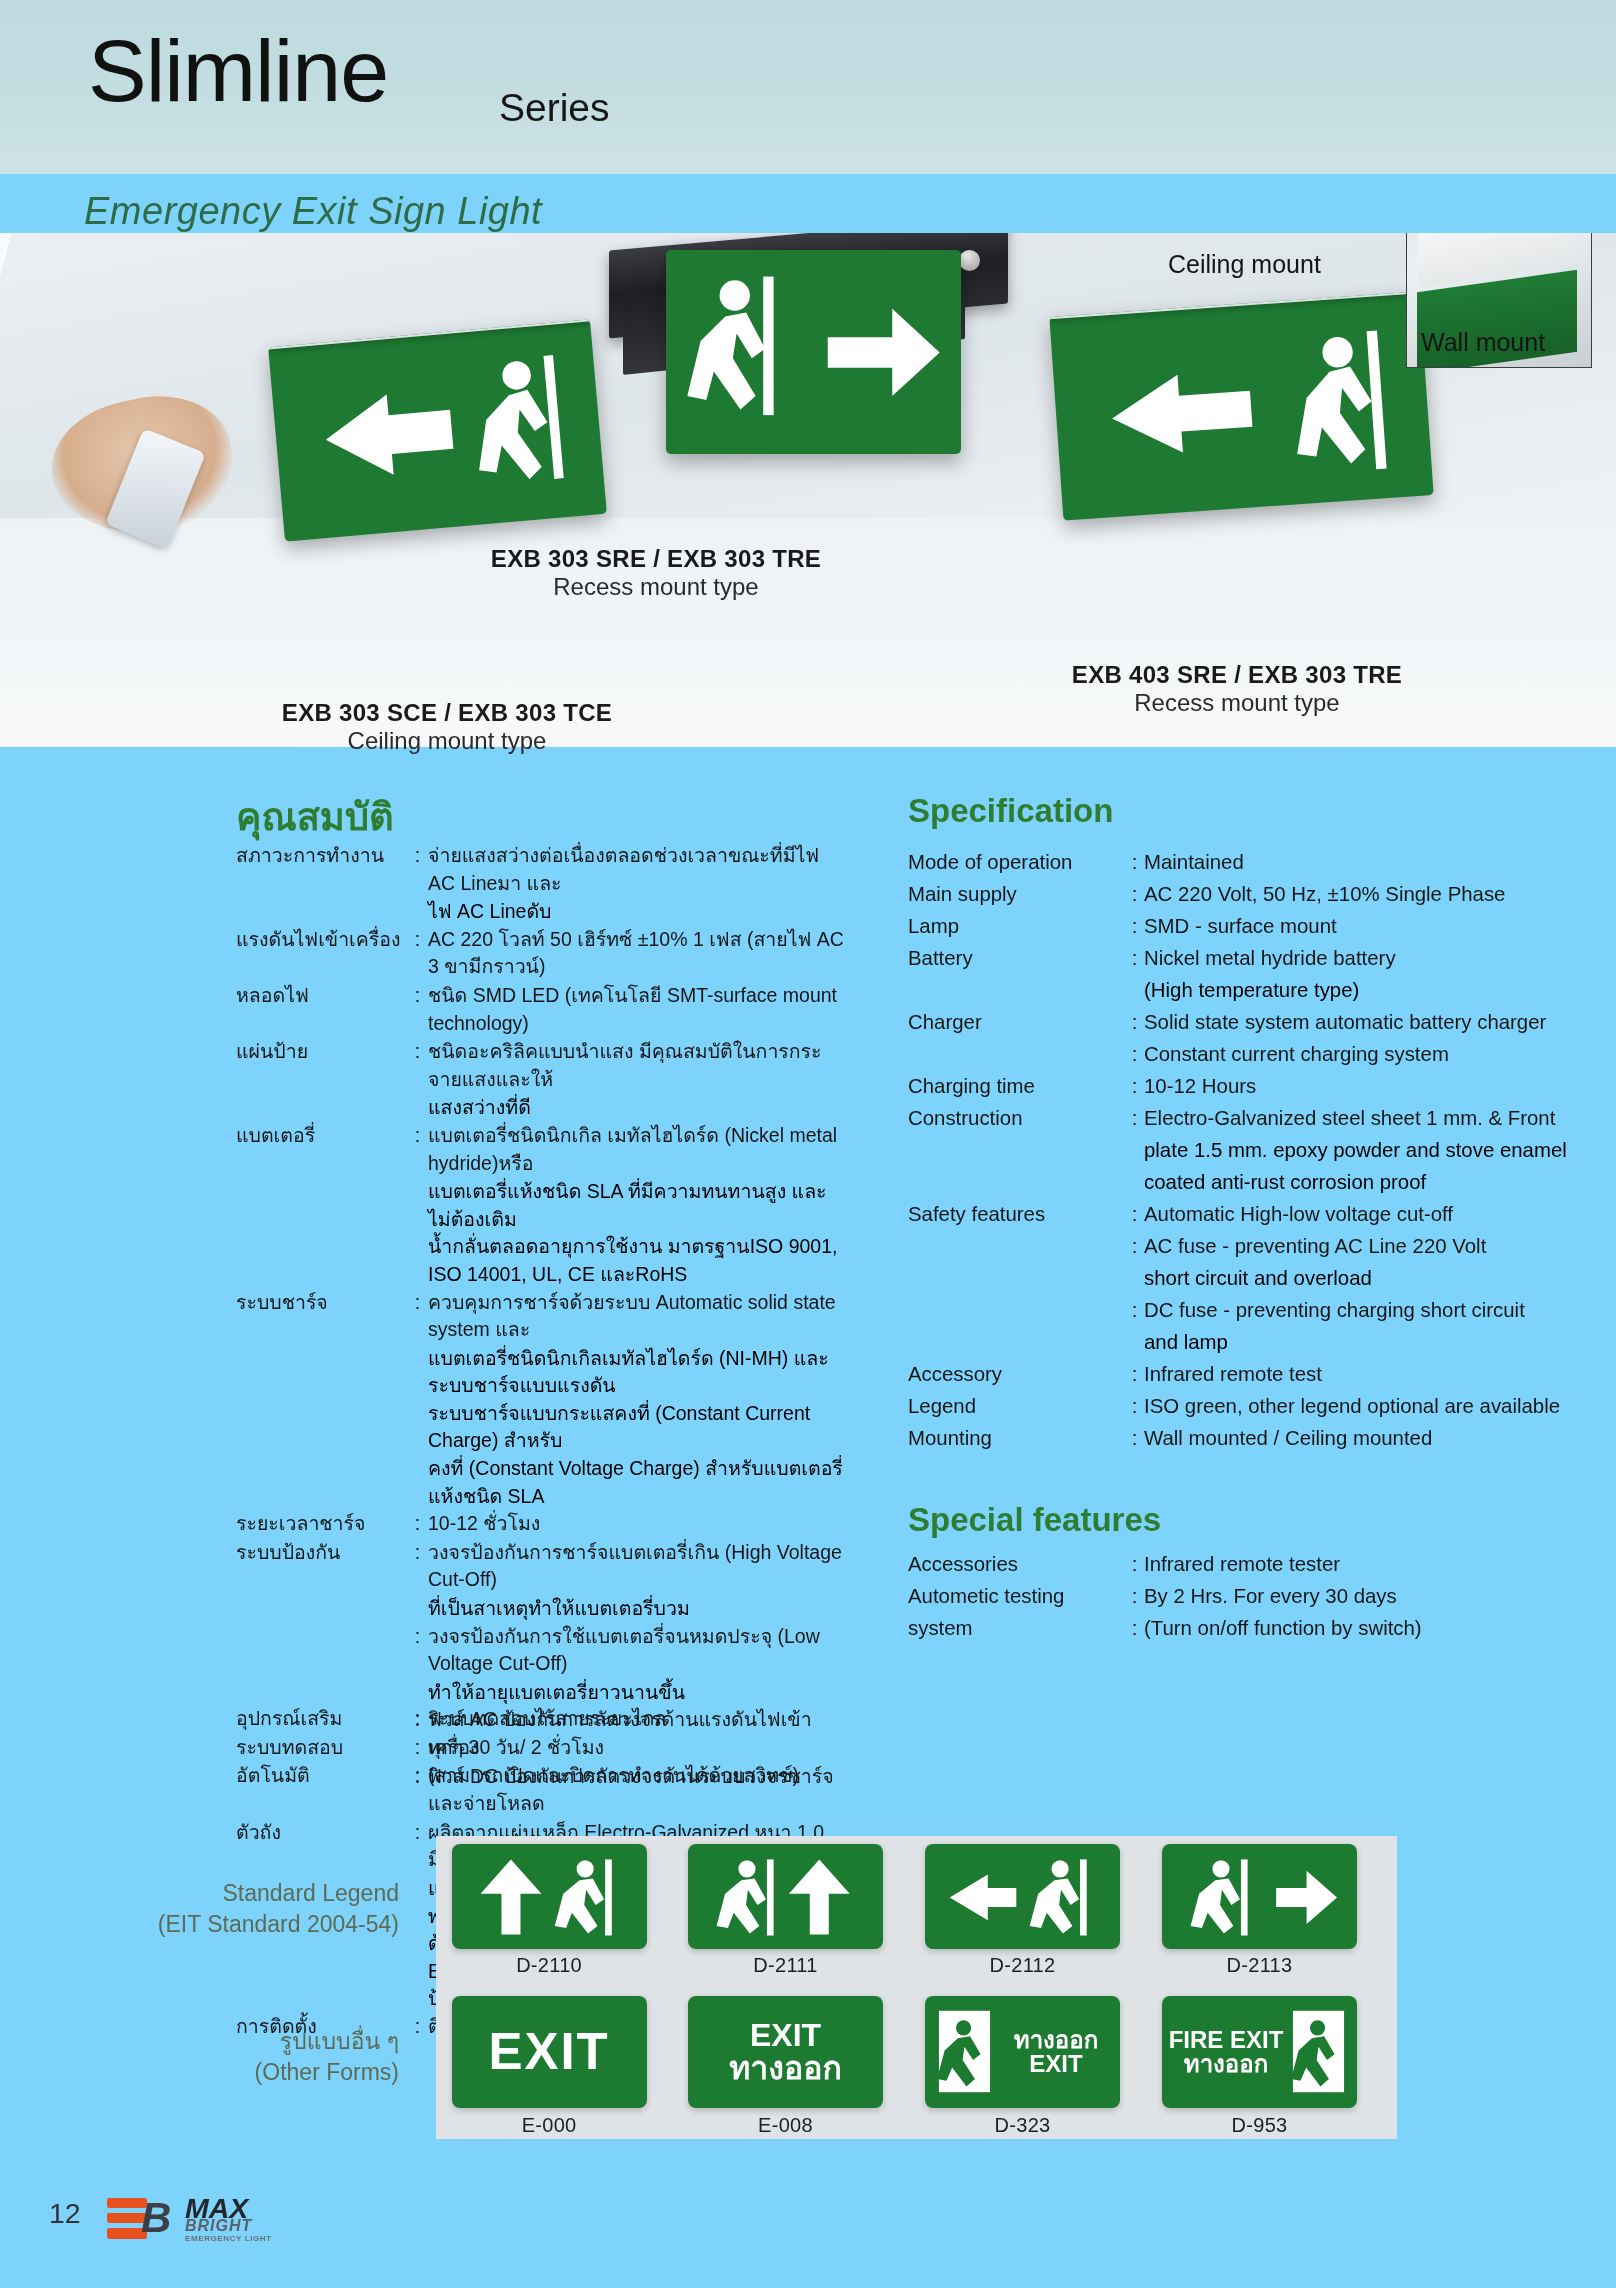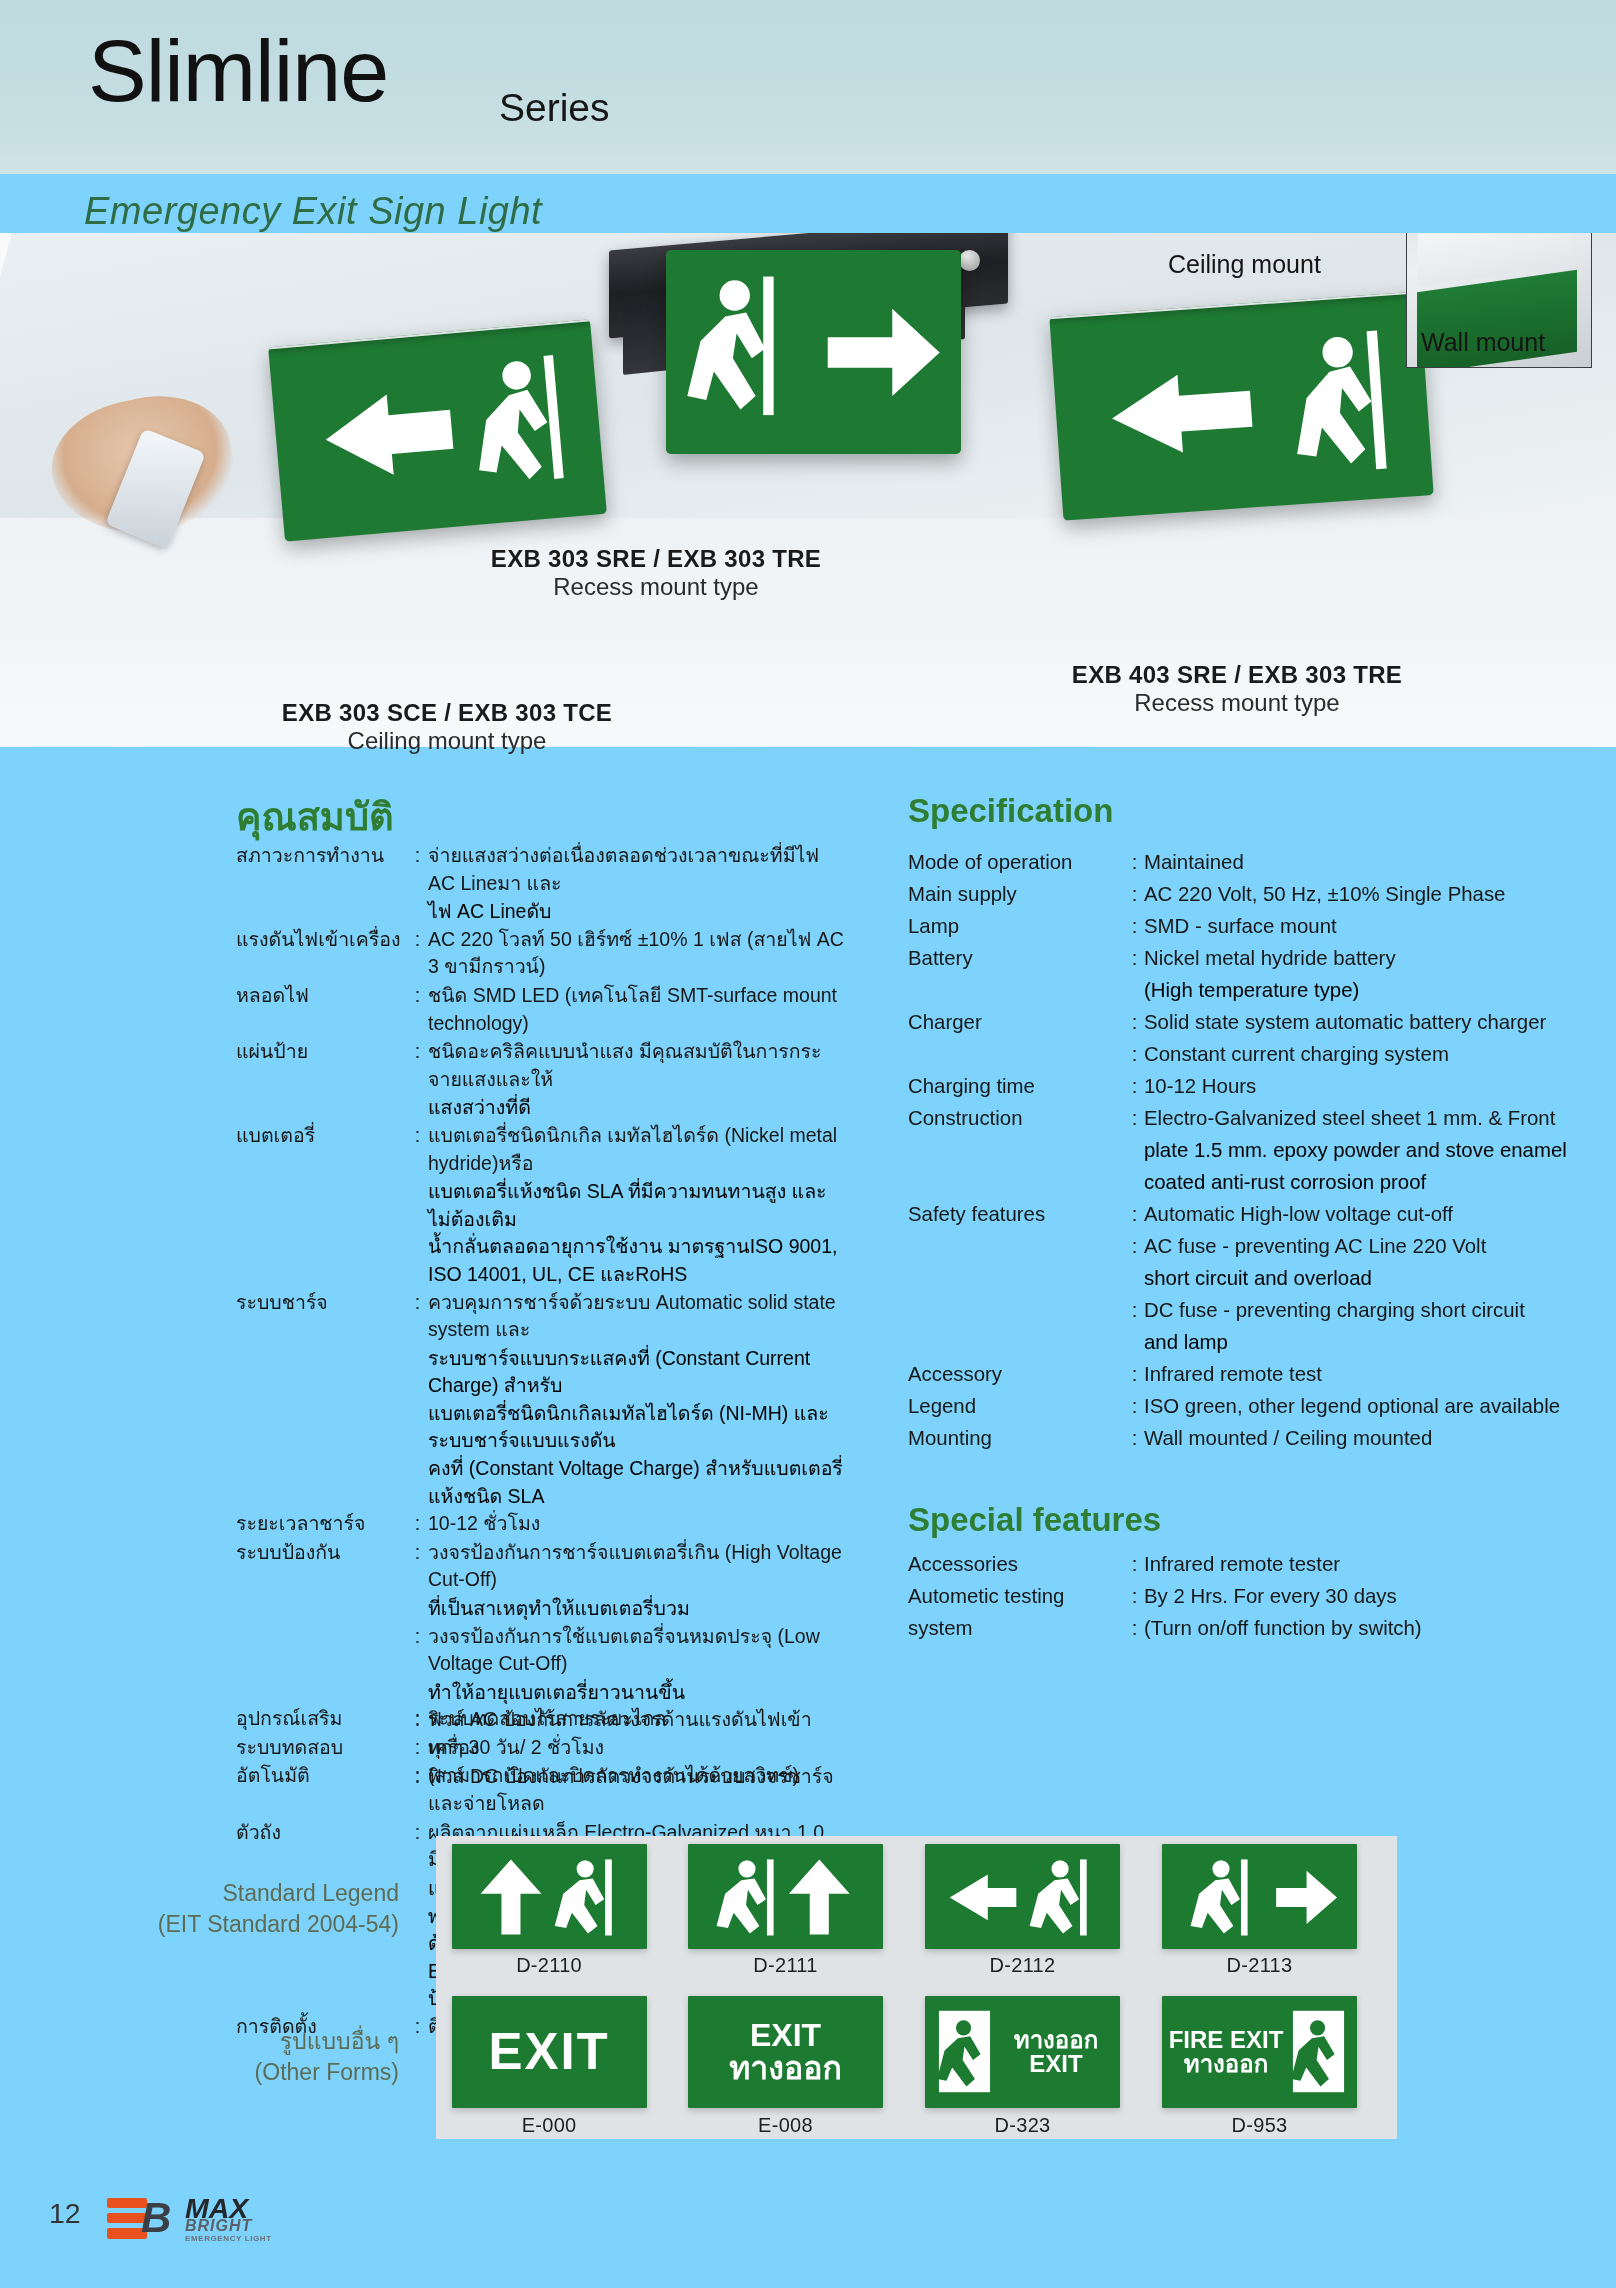--- a/index.html
+++ b/index.html
@@ -188,21 +188,21 @@
     background: #dfe3e6;
   }
   .legend-row { position: absolute; left: 0; width: 961px; height: 141px; }
   .legend-row.r1 { top: 7.6px; }
   .legend-row.r2 { top: 160px; }
   .legend-cell {
     position: absolute; width: 211px; text-align: center;
   }
   .legend-tile {
     width: 195px; height: 105px; margin: 0 auto;
-    background: #1c7a31; border-radius: 1px;
+    background: #1c7a31; border-radius: 8px;
     position: relative; overflow: hidden;
     box-shadow: 0 2.9px 6.7px rgba(0,0,0,.18);
   }
   .legend-tile.tall { height: 112px; }
   .legend-code {
     margin-top: 5.7px; font-size: 20px; color: #1f1f1f; letter-spacing: 0.3px;
   }
   .legend-txt {
     position: absolute; left: 0; top: 0; width: 100%; height: 100%;
     display: flex; flex-direction: column; align-items: center; justify-content: center;
@@ -372,22 +372,22 @@
         <div class="val">แบตเตอรี่ชนิดนิกเกิล เมทัลไฮไดร์ด (Nickel metal hydride)หรือ</div>
       </div>
       <div class="cont">แบตเตอรี่แห้งชนิด SLA ที่มีความทนทานสูง และไม่ต้องเติม</div>
       <div class="cont">น้ำกลั่นตลอดอายุการใช้งาน มาตรฐานISO 9001,</div>
       <div class="cont">ISO 14001, UL, CE และRoHS</div>
       <div class="spec-row">
         <div class="lbl">ระบบชาร์จ</div>
         <div class="col">:</div>
         <div class="val">ควบคุมการชาร์จด้วยระบบ Automatic solid state system และ</div>
       </div>
+      <div class="cont">แบตเตอรี่ชนิดนิกเกิลเมทัลไฮไดร์ด (NI-MH) และระบบชาร์จแบบแรงดัน</div>
       <div class="cont">ระบบชาร์จแบบกระแสคงที่ (Constant Current Charge) สำหรับ</div>
-      <div class="cont">แบตเตอรี่ชนิดนิกเกิลเมทัลไฮไดร์ด (NI-MH) และระบบชาร์จแบบแรงดัน</div>
       <div class="cont">คงที่ (Constant Voltage Charge) สำหรับแบตเตอรี่แห้งชนิด SLA</div>
       <div class="spec-row">
         <div class="lbl">ระยะเวลาชาร์จ</div>
         <div class="col">:</div>
         <div class="val">10-12  ชั่วโมง</div>
       </div>
       <div class="spec-row">
         <div class="lbl">ระบบป้องกัน</div>
         <div class="col">:</div>
         <div class="val">วงจรป้องกันการชาร์จแบตเตอรี่เกิน (High Voltage Cut-Off)</div>

